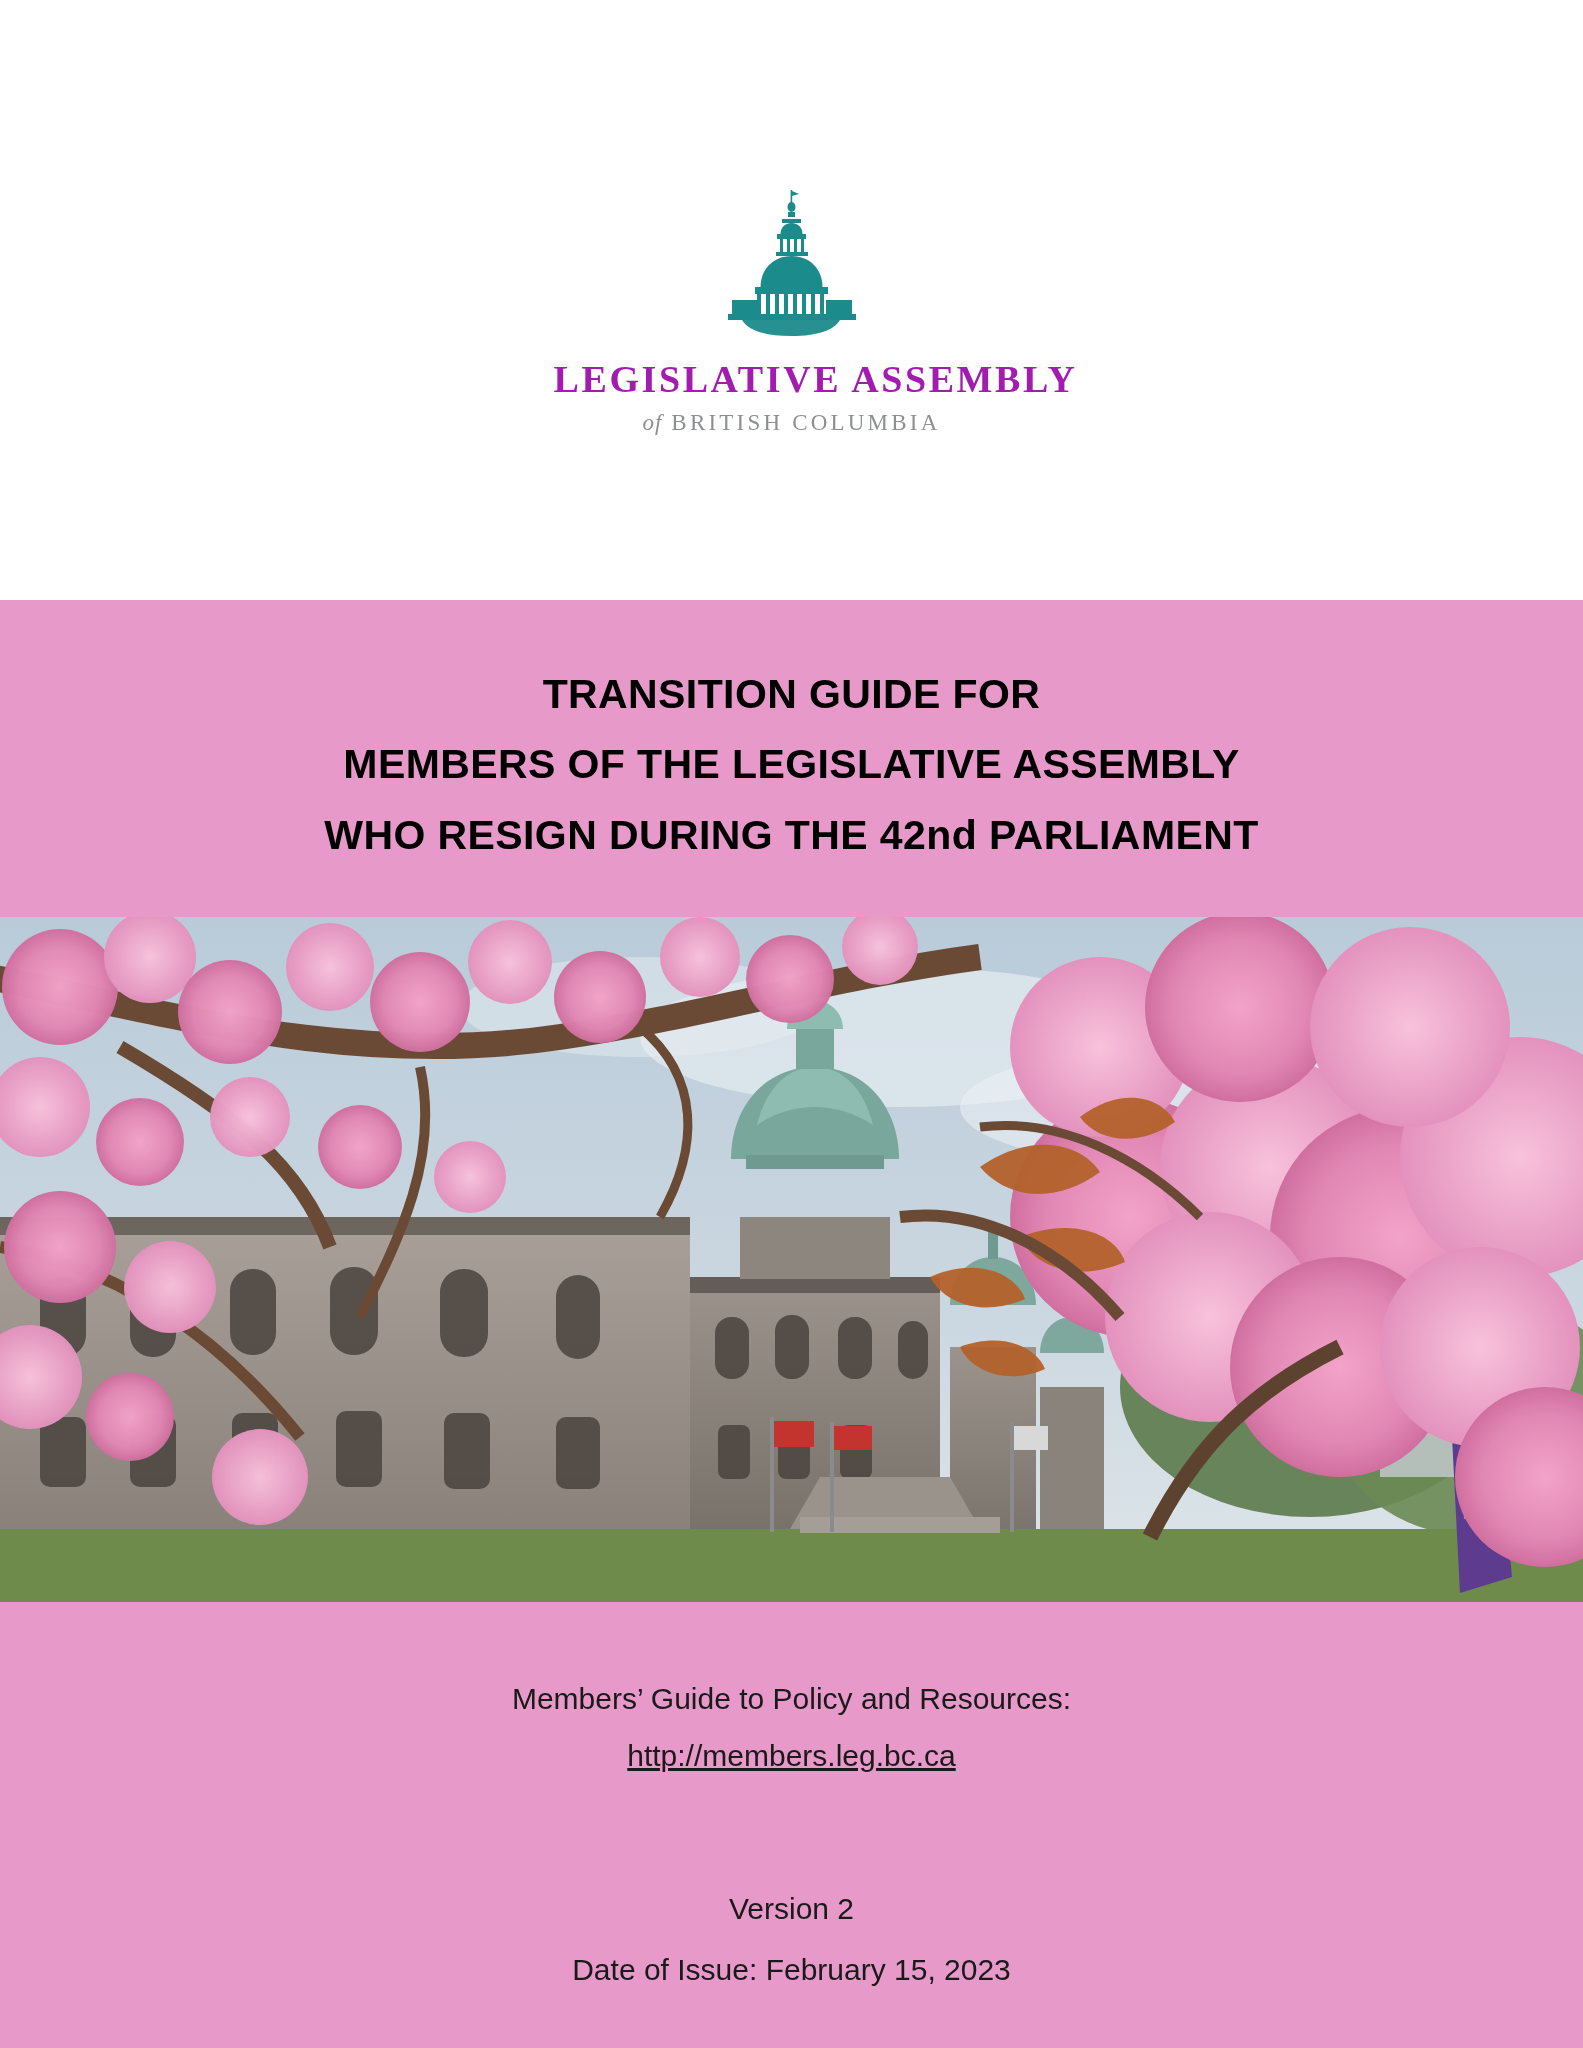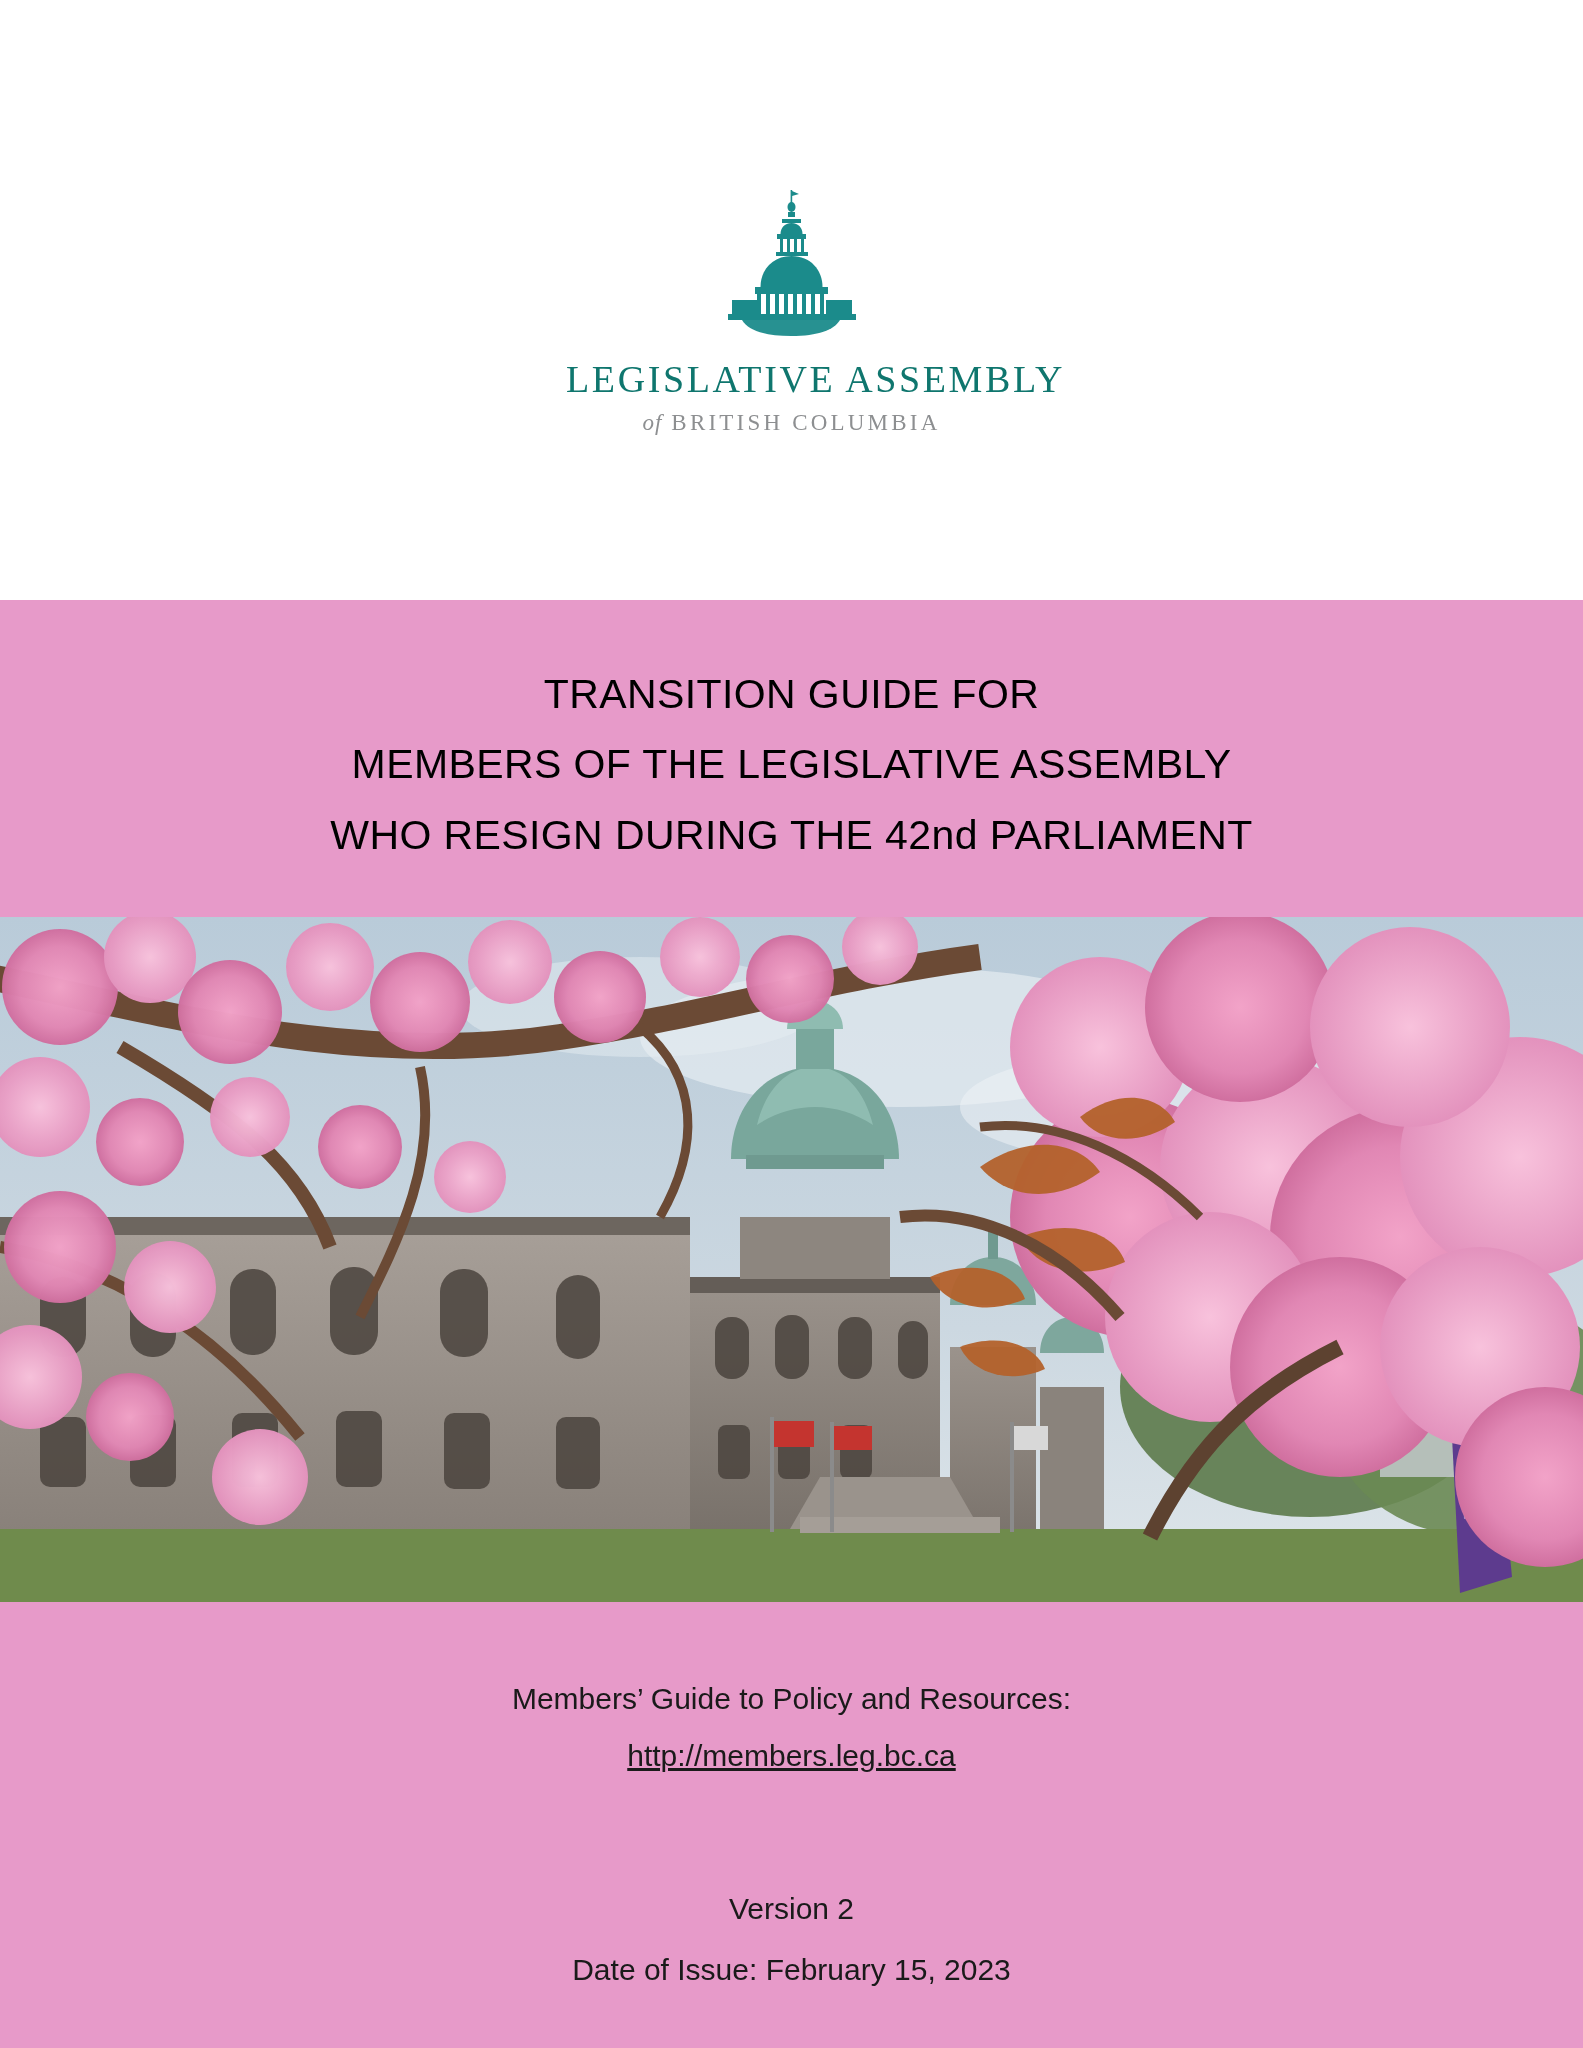--- a/index.html
+++ b/index.html
@@ -43,22 +43,22 @@
   .crest {
     width: 160px;
     height: 155px;
     display: block;
   }
   .logo-line1 {
     margin-top: 14px;
     font-family: "Liberation Serif", serif;
     font-size: 38px;
     letter-spacing: 2.6px;
-    color: #0f766e;
-    font-weight: normal;
+    color: #a21caf;
+    font-weight: bold;
     white-space: nowrap;
     margin-left: 48px;
   }
   .logo-line2 {
     margin-top: 9px;
     font-family: "Liberation Serif", serif;
     font-size: 23px;
     letter-spacing: 3.2px;
     color: #8d8f91;
     white-space: nowrap;
@@ -76,21 +76,21 @@
     width: 1583px;
     height: 317px;
     background: #e79ac9;
     display: flex;
     flex-direction: column;
     align-items: center;
     justify-content: center;
   }
   .title-line {
     color: #000000;
-    font-weight: normal;
+    font-weight: bold;
     font-size: 41px;
     letter-spacing: 0.4px;
     line-height: 1.42;
     text-align: center;
     white-space: nowrap;
     margin-top: 12px;
   }
 
   
   .photo {

